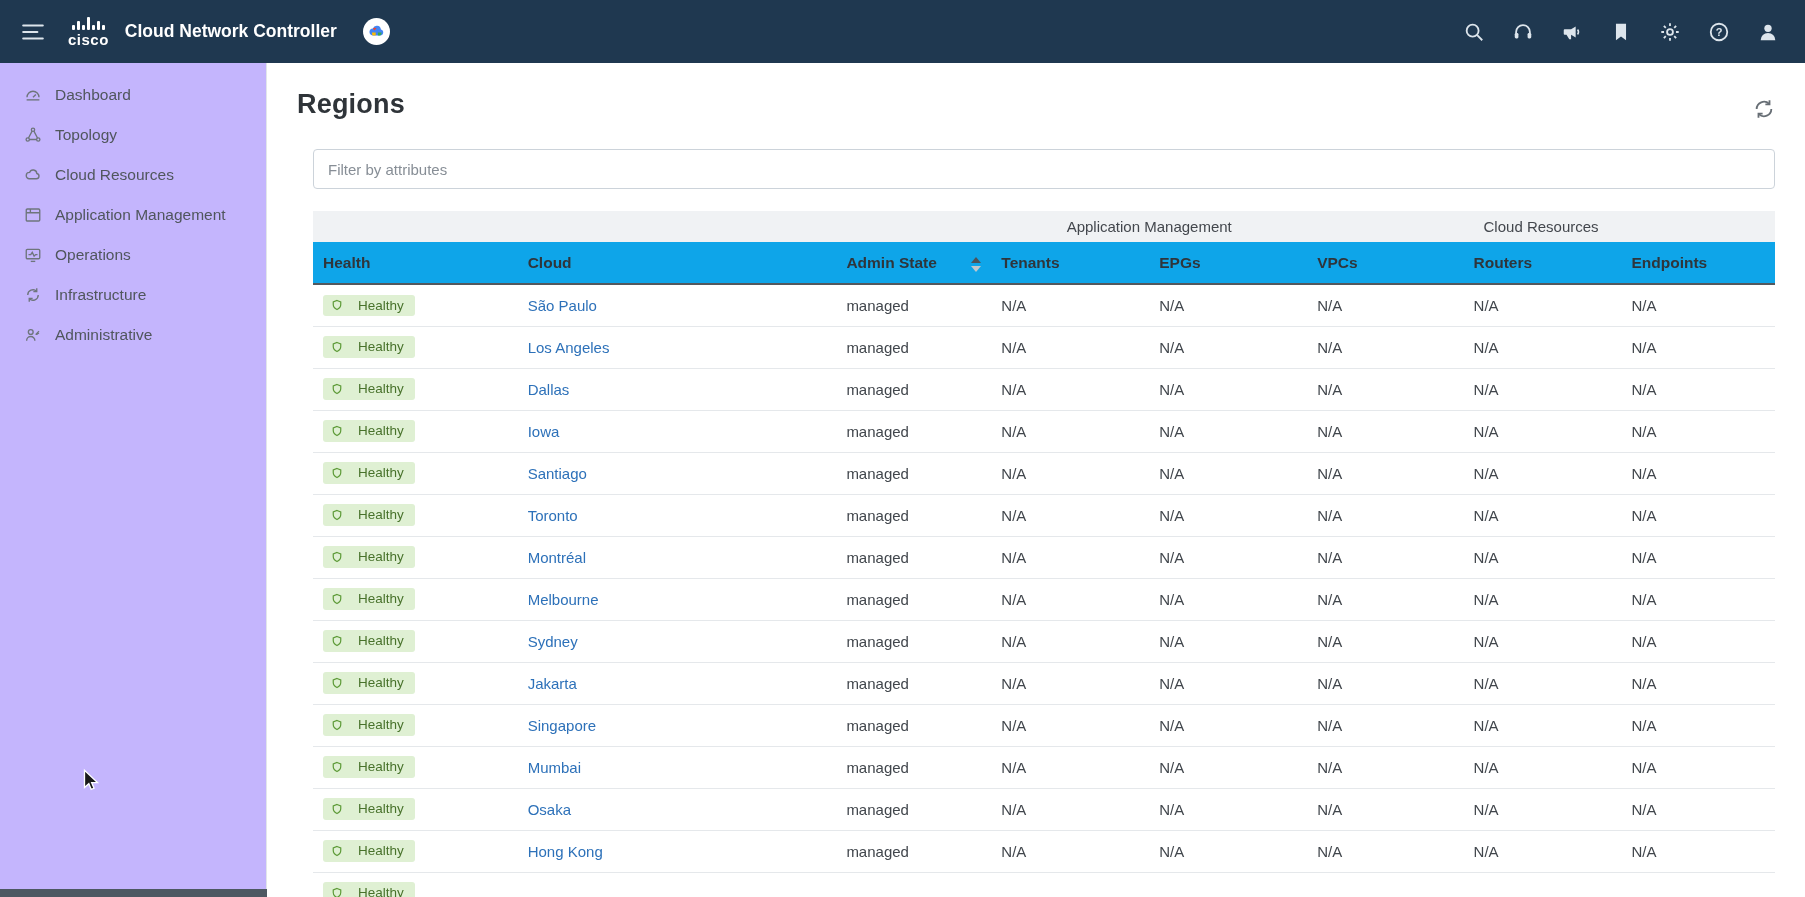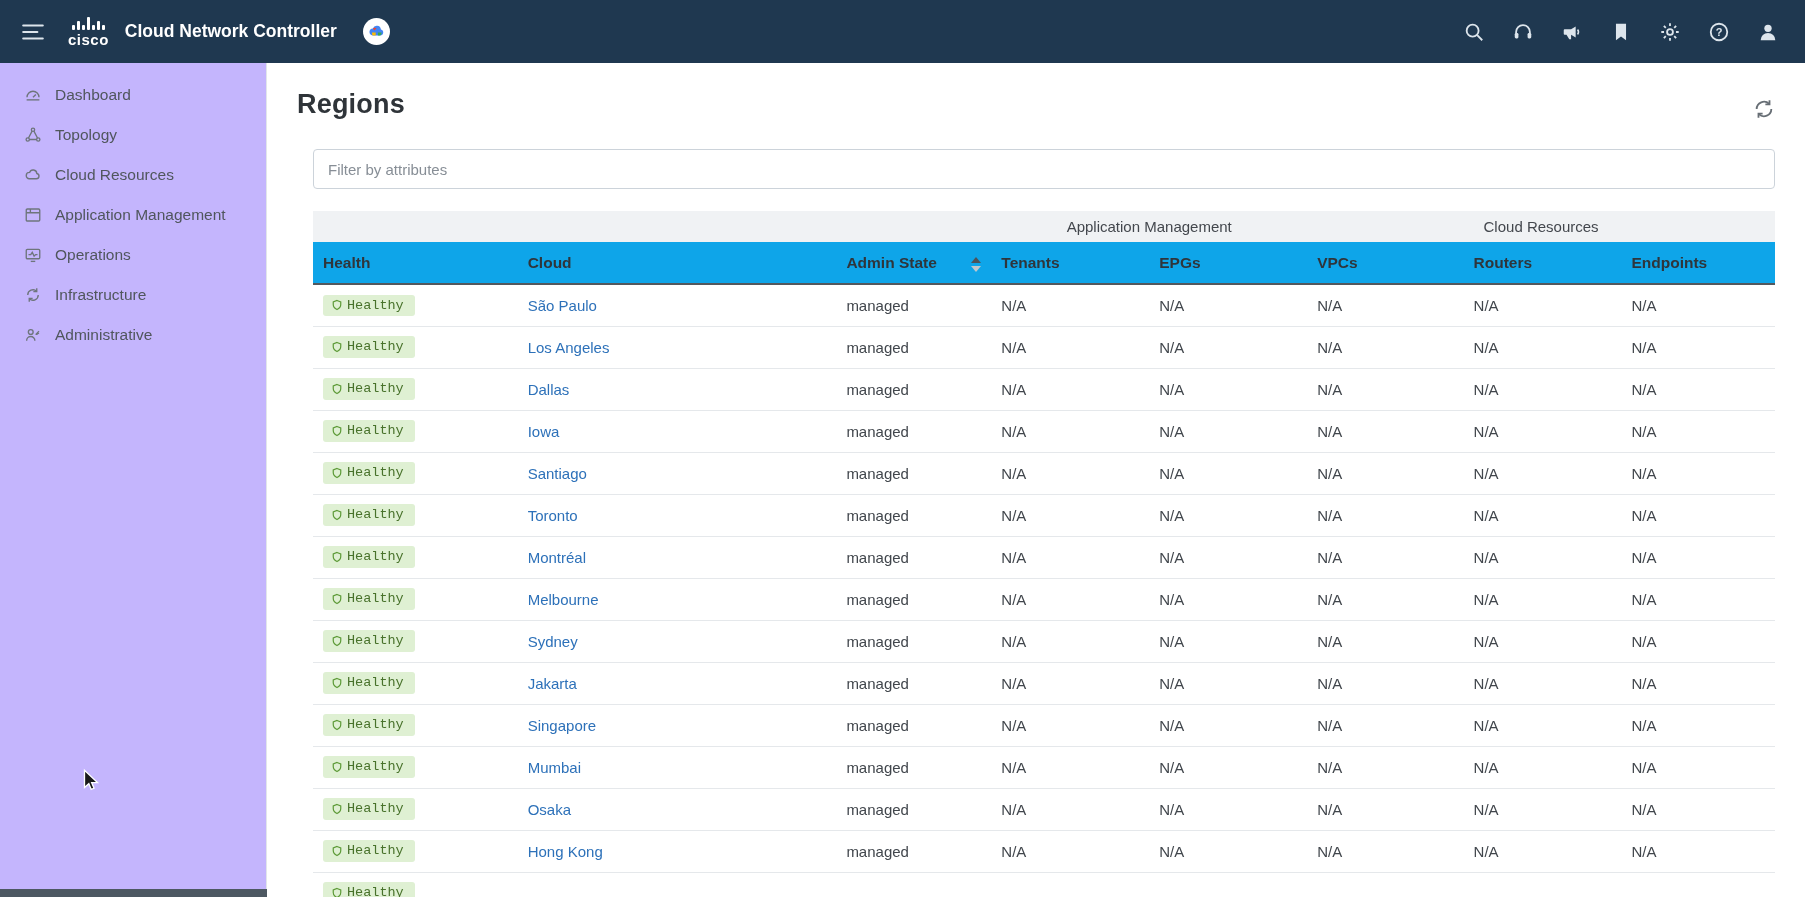--- a/index.html
+++ b/index.html
@@ -50,23 +50,23 @@
   .table-wrap { margin:22px 0 0 16px; }
   table { width:100%; border-collapse:collapse; table-layout:fixed; }
   tr.group-row th { background:var(--group-bg,#f0f2f4); height:31px; font-size:15px;
                     font-weight:normal; color:#43474d; text-align:center; }
   tr.cols-row th { height:42px; text-align:left; font-size:15.5px; font-weight:bold;
                    color:#2f353b; padding:0 10px; border-bottom:2px solid var(--underline,#53585e);
                    background:#0ea5e9; }
   td { height:42px; padding:0 10px; font-size:15px; color:#41464c;
        border-bottom:1px solid #e5e8eb; white-space:nowrap; overflow:hidden; }
   a.region-link { color:var(--link,#2d71b9); text-decoration:none; font-weight:500; cursor:pointer; }
-  .badge { display:inline-flex; align-items:center; gap:4px; background:var(--healthy-bg,#dff0d3);
+  .badge { display:inline-flex; align-items:center; gap:15px; background:var(--healthy-bg,#dff0d3);
            color:var(--healthy-text,#48722b); font-size:13.5px; padding:4px 11px 4px 8px;
-           border-radius:3px; line-height:1;font-family:Liberation Mono, monospace; }
+           border-radius:3px; line-height:1; }
   .badge .shield { width:12px; height:12px; color:var(--healthy-icon,#5c9a36); flex:none; }
   .badge .shield svg { width:100%; height:100%; display:block; }
   .sort { float:right; display:inline-flex; flex-direction:column; gap:3px; margin-top:3px; cursor:pointer; }
   .tri-up { width:0; height:0; border-left:5px solid transparent; border-right:5px solid transparent;
             border-bottom:6px solid #4d5359; }
   .tri-down { width:0; height:0; border-left:5px solid transparent; border-right:5px solid transparent;
               border-top:6px solid #c2c7cc; }
 
   .cursor { position:absolute; left:78px; top:768px; width:26px; height:26px; pointer-events:none; }
   .cursor svg { width:100%; height:100%; }

